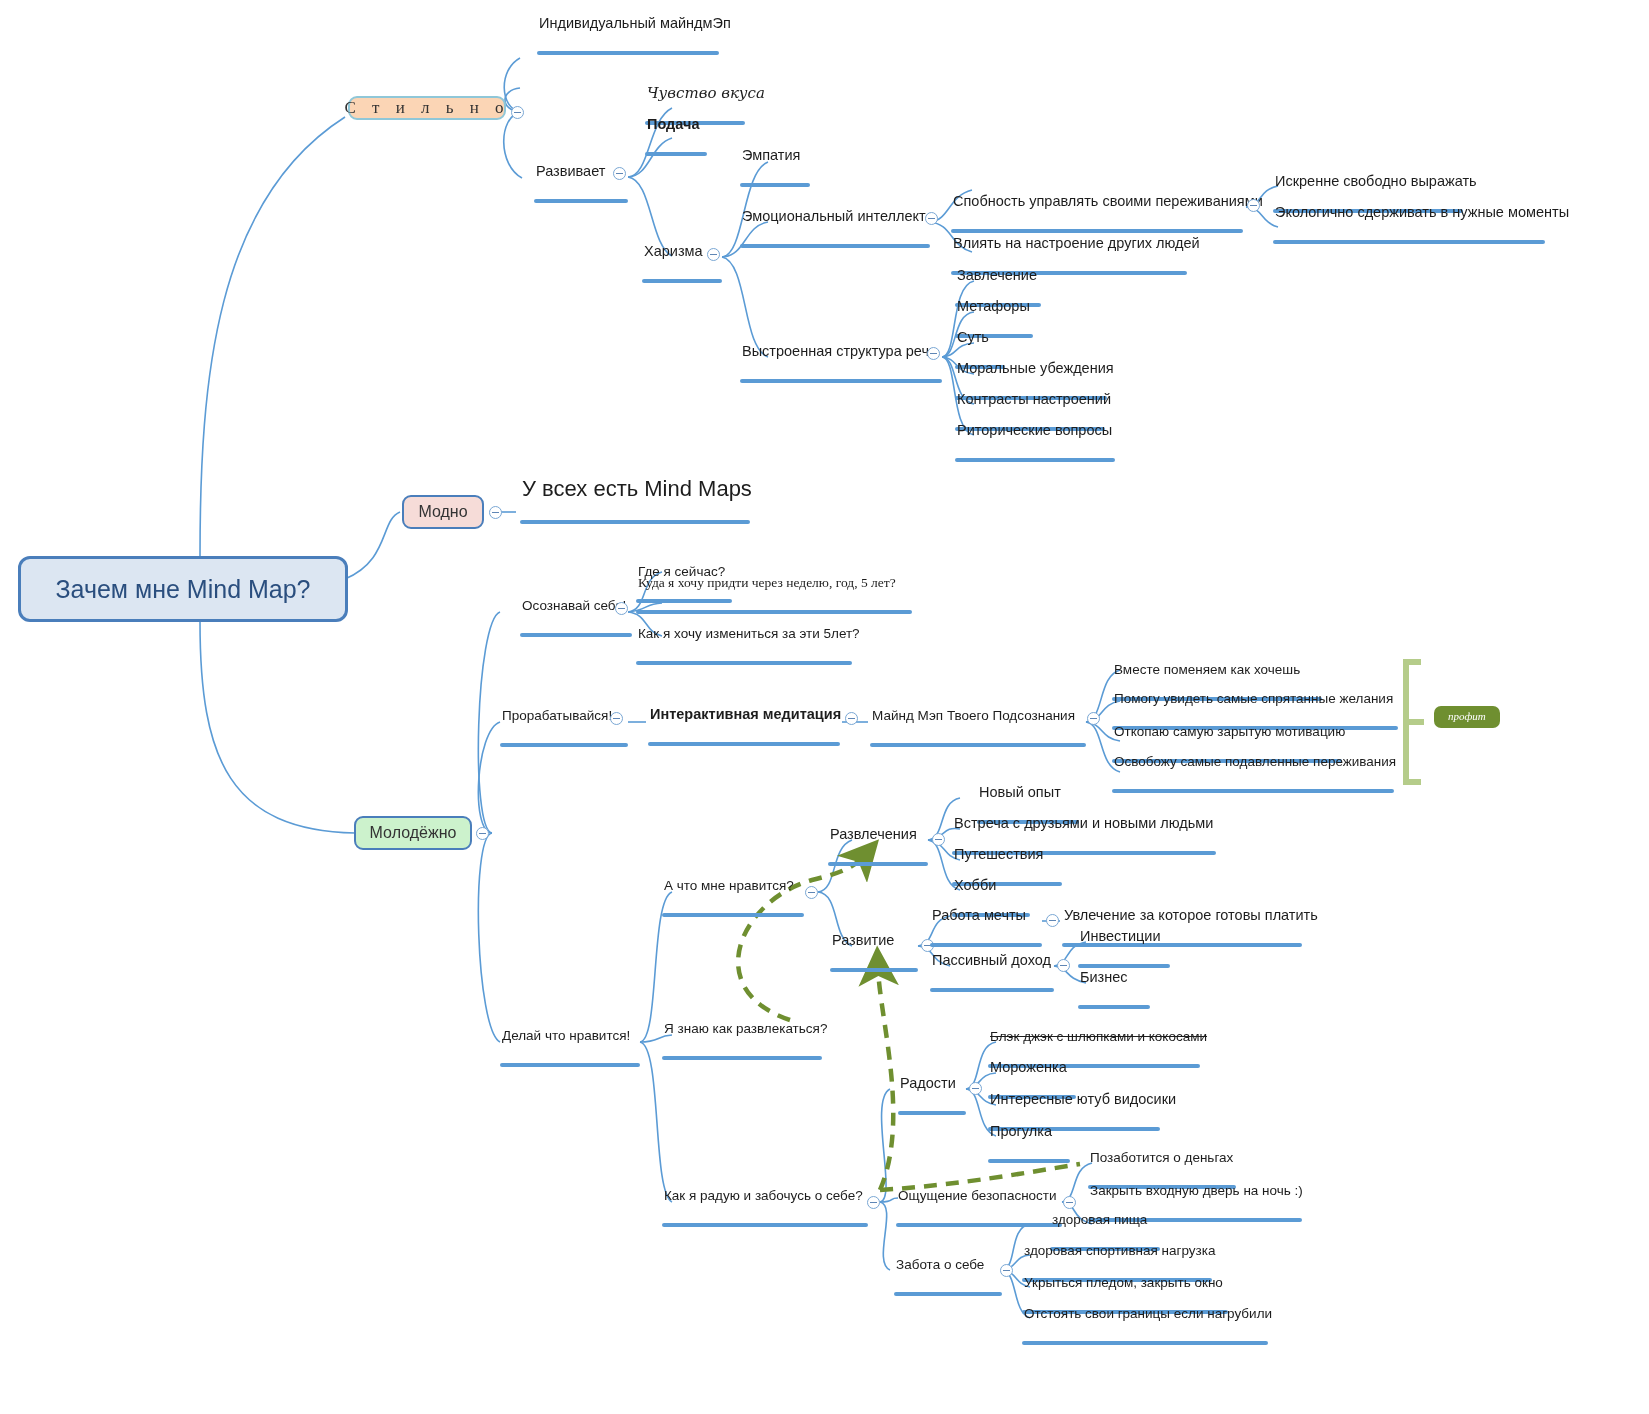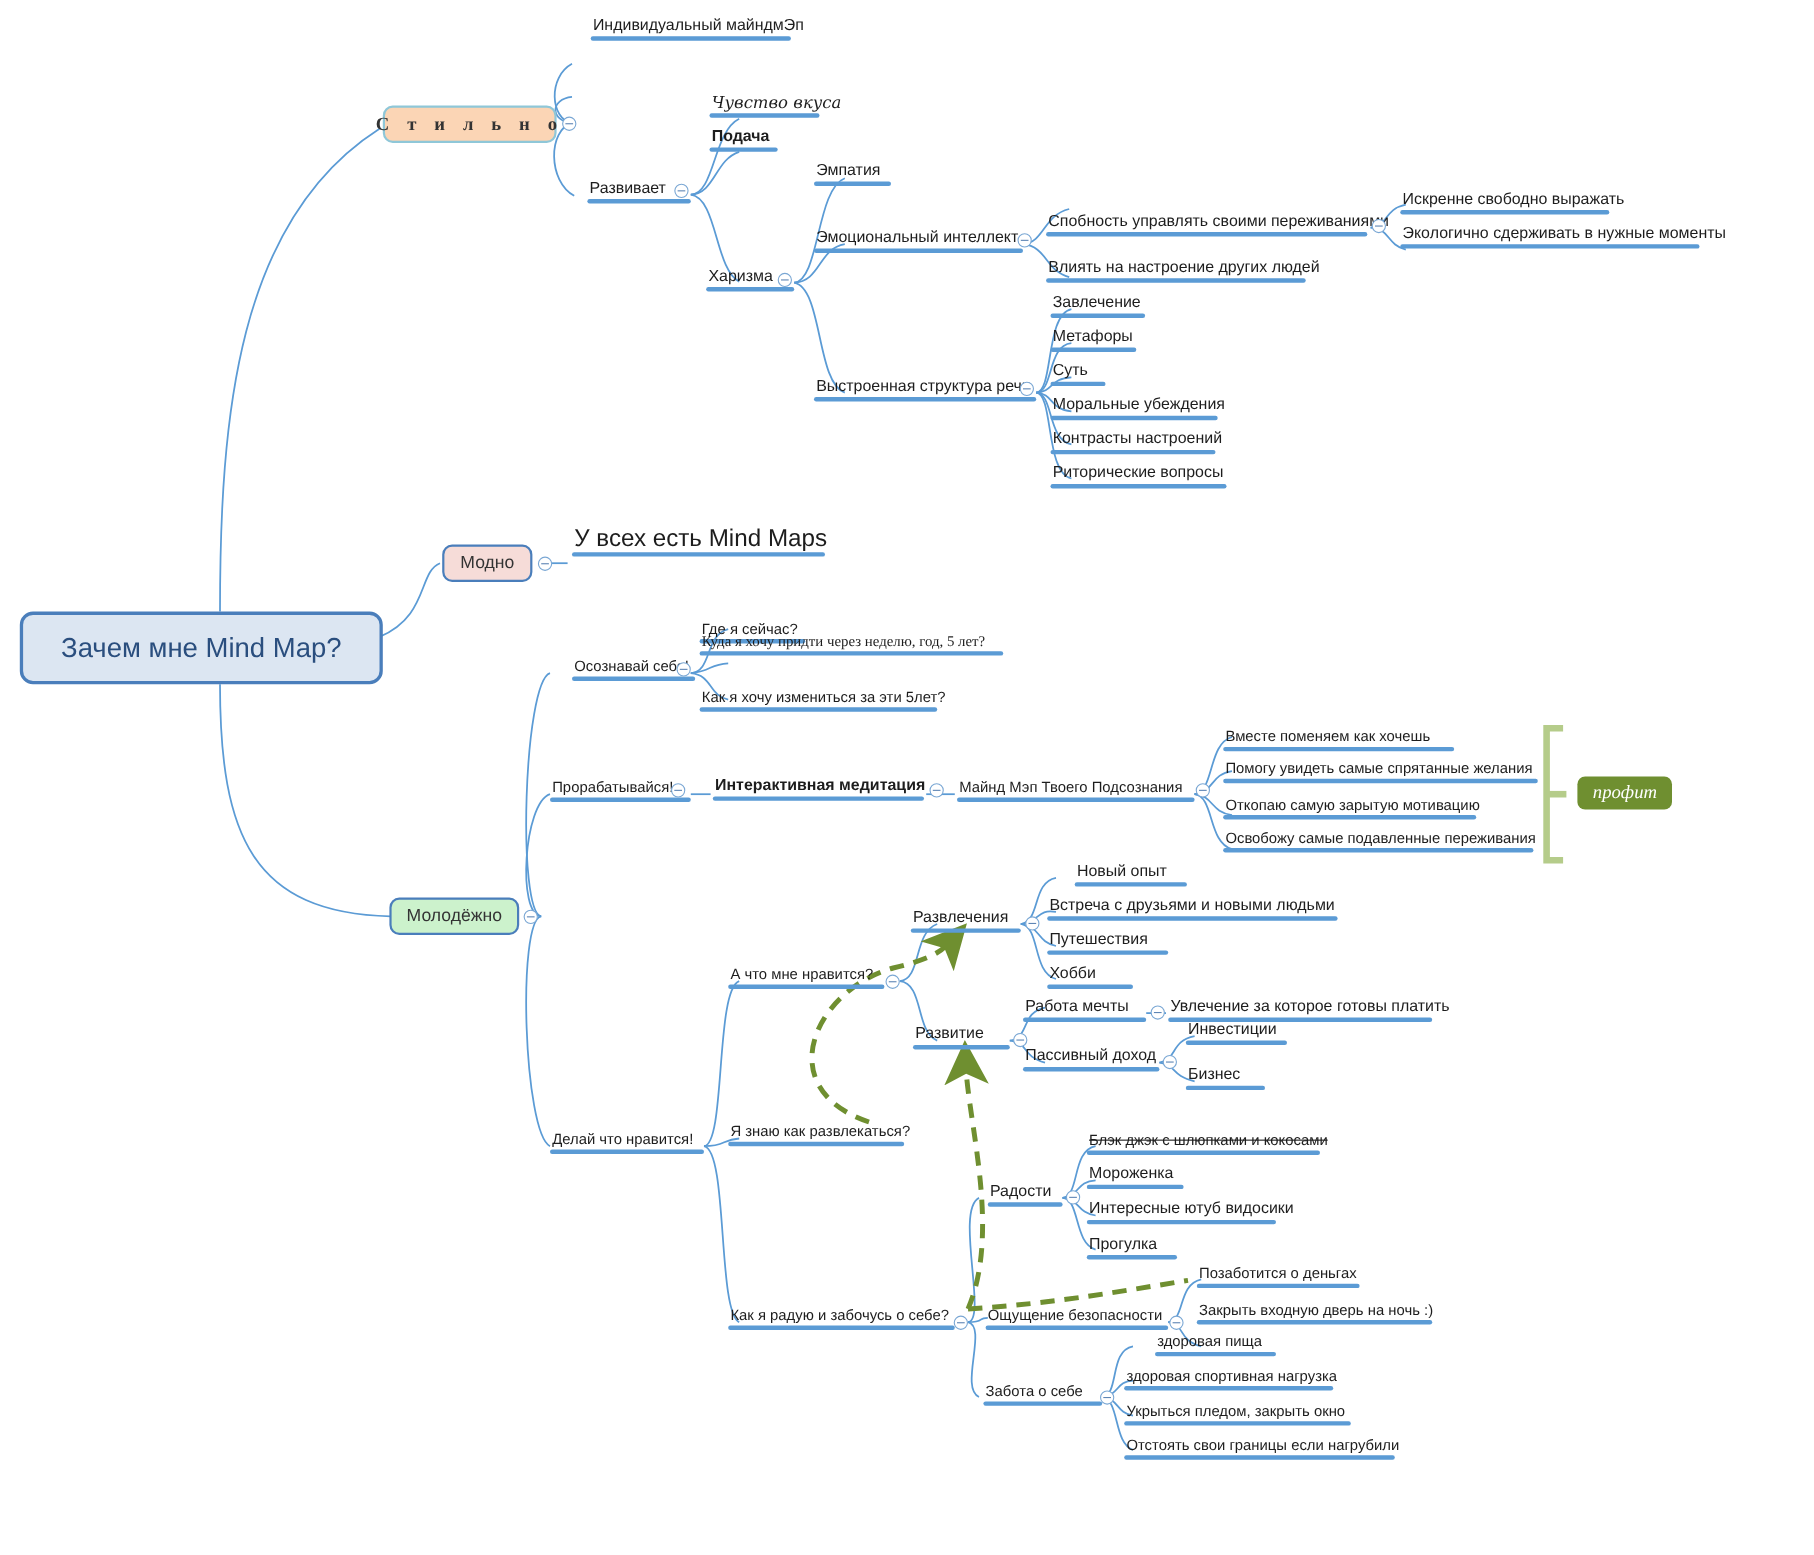--- a/index.html
+++ b/index.html
@@ -21,21 +21,21 @@
   
   .node{
     position:absolute;
     white-space:nowrap;
     line-height:1;
   }
   .node .lbl{
     display:block;
     font-size:14.5px;
     color:#1d1d1d;
-    padding:0 2px 2px 2px;
+    padding:0 2px 20px 2px;
   }
   .node .bar{
     display:block;
     height:4px;
     background:#5b9bd5;
     border-radius:2px;
   }
   
   .toggle{
     position:absolute;
@@ -83,21 +83,21 @@
   .cond .lbl{font-size:13.5px;}
   
   #profit-badge{
     position:absolute;
     background:#6f8f30;
     border-radius:7px;
     padding:4px 14px 6px 14px;
     color:#ffffff;
     font-family:"Liberation Serif","DejaVu Serif",serif;
     font-style:italic;
-    font-size:17px;
+    font-size:11px;
     white-space:nowrap;
   }
 </style>
 </head>
 <body>
 
 <div id="canvas">
 
   <svg id="wires" viewBox="0 0 1649 1414" xmlns="http://www.w3.org/2000/svg">
     <defs>
@@ -195,21 +195,21 @@
 
     <path d="M790,1020 C700,990 740,900 812,880 C845,872 855,866 864,856" fill="none" stroke="#6f8f30" stroke-width="4.5" stroke-dasharray="13,9" marker-end="url(#garrow)"></path>
     <path d="M880,1190 C910,1120 880,1020 878,968" fill="none" stroke="#6f8f30" stroke-width="4.5" stroke-dasharray="13,9" marker-end="url(#garrow)"></path>
     <path d="M880,1190 C960,1185 1030,1172 1080,1164" fill="none" stroke="#6f8f30" stroke-width="4.5" stroke-dasharray="13,9"></path>
   </svg>
 
   <div id="root-node" class="boxnode" style="left:18px;top:556px;width:330px;height:66px;">
     <span class="lbl2">Зачем мне Mind Map?</span>
   </div>
 
-  <div class="boxnode n-stilno" style="left:348px;top:96px;width:158px;height:34px;font-weight:bold;">
+  <div class="boxnode n-stilno" style="left:348px;top:96px;width:158px;height:24px;">
     <span class="lbl2">С т и л ь н о</span>
   </div>
   <div class="toggle" style="left:511px;top:106px;"></div>
 
   <div class="boxnode n-modno" style="left:402px;top:495px;width:82px;height:34px;">
     <span class="lbl2">Модно</span>
   </div>
   <div class="toggle" style="left:489px;top:506px;"></div>
 
   <div class="boxnode n-molod" style="left:354px;top:816px;width:118px;height:34px;">

